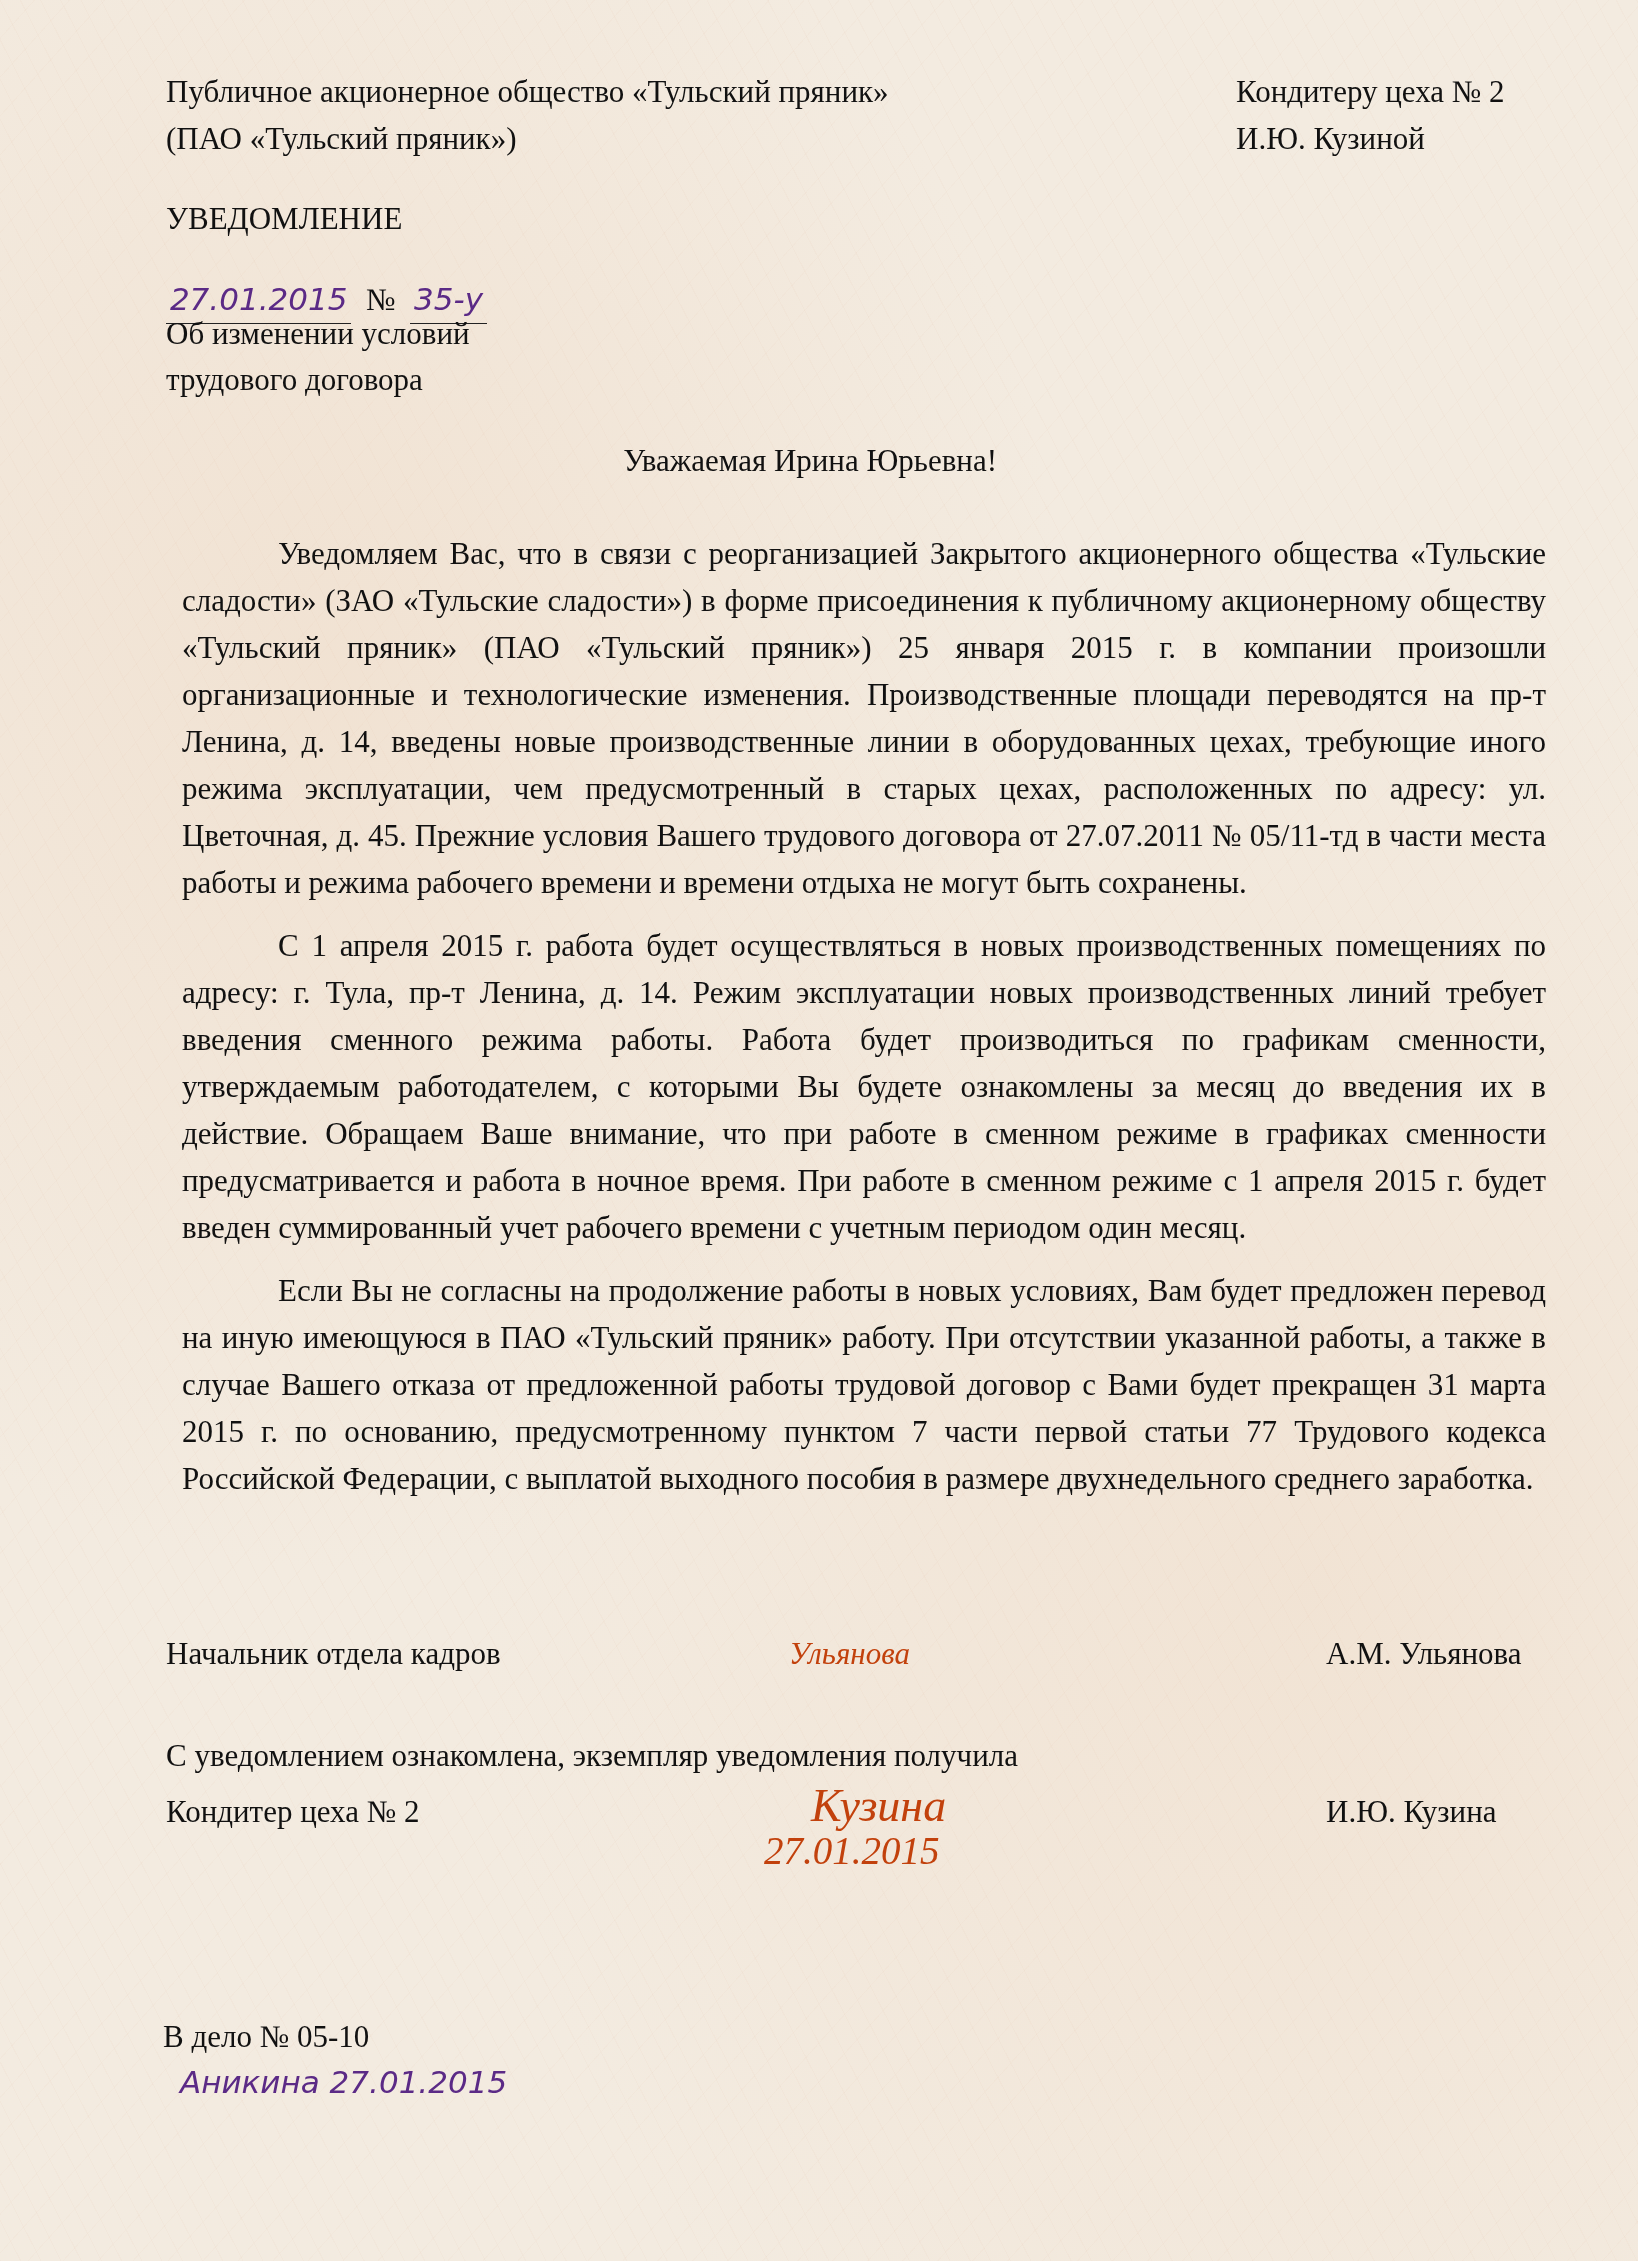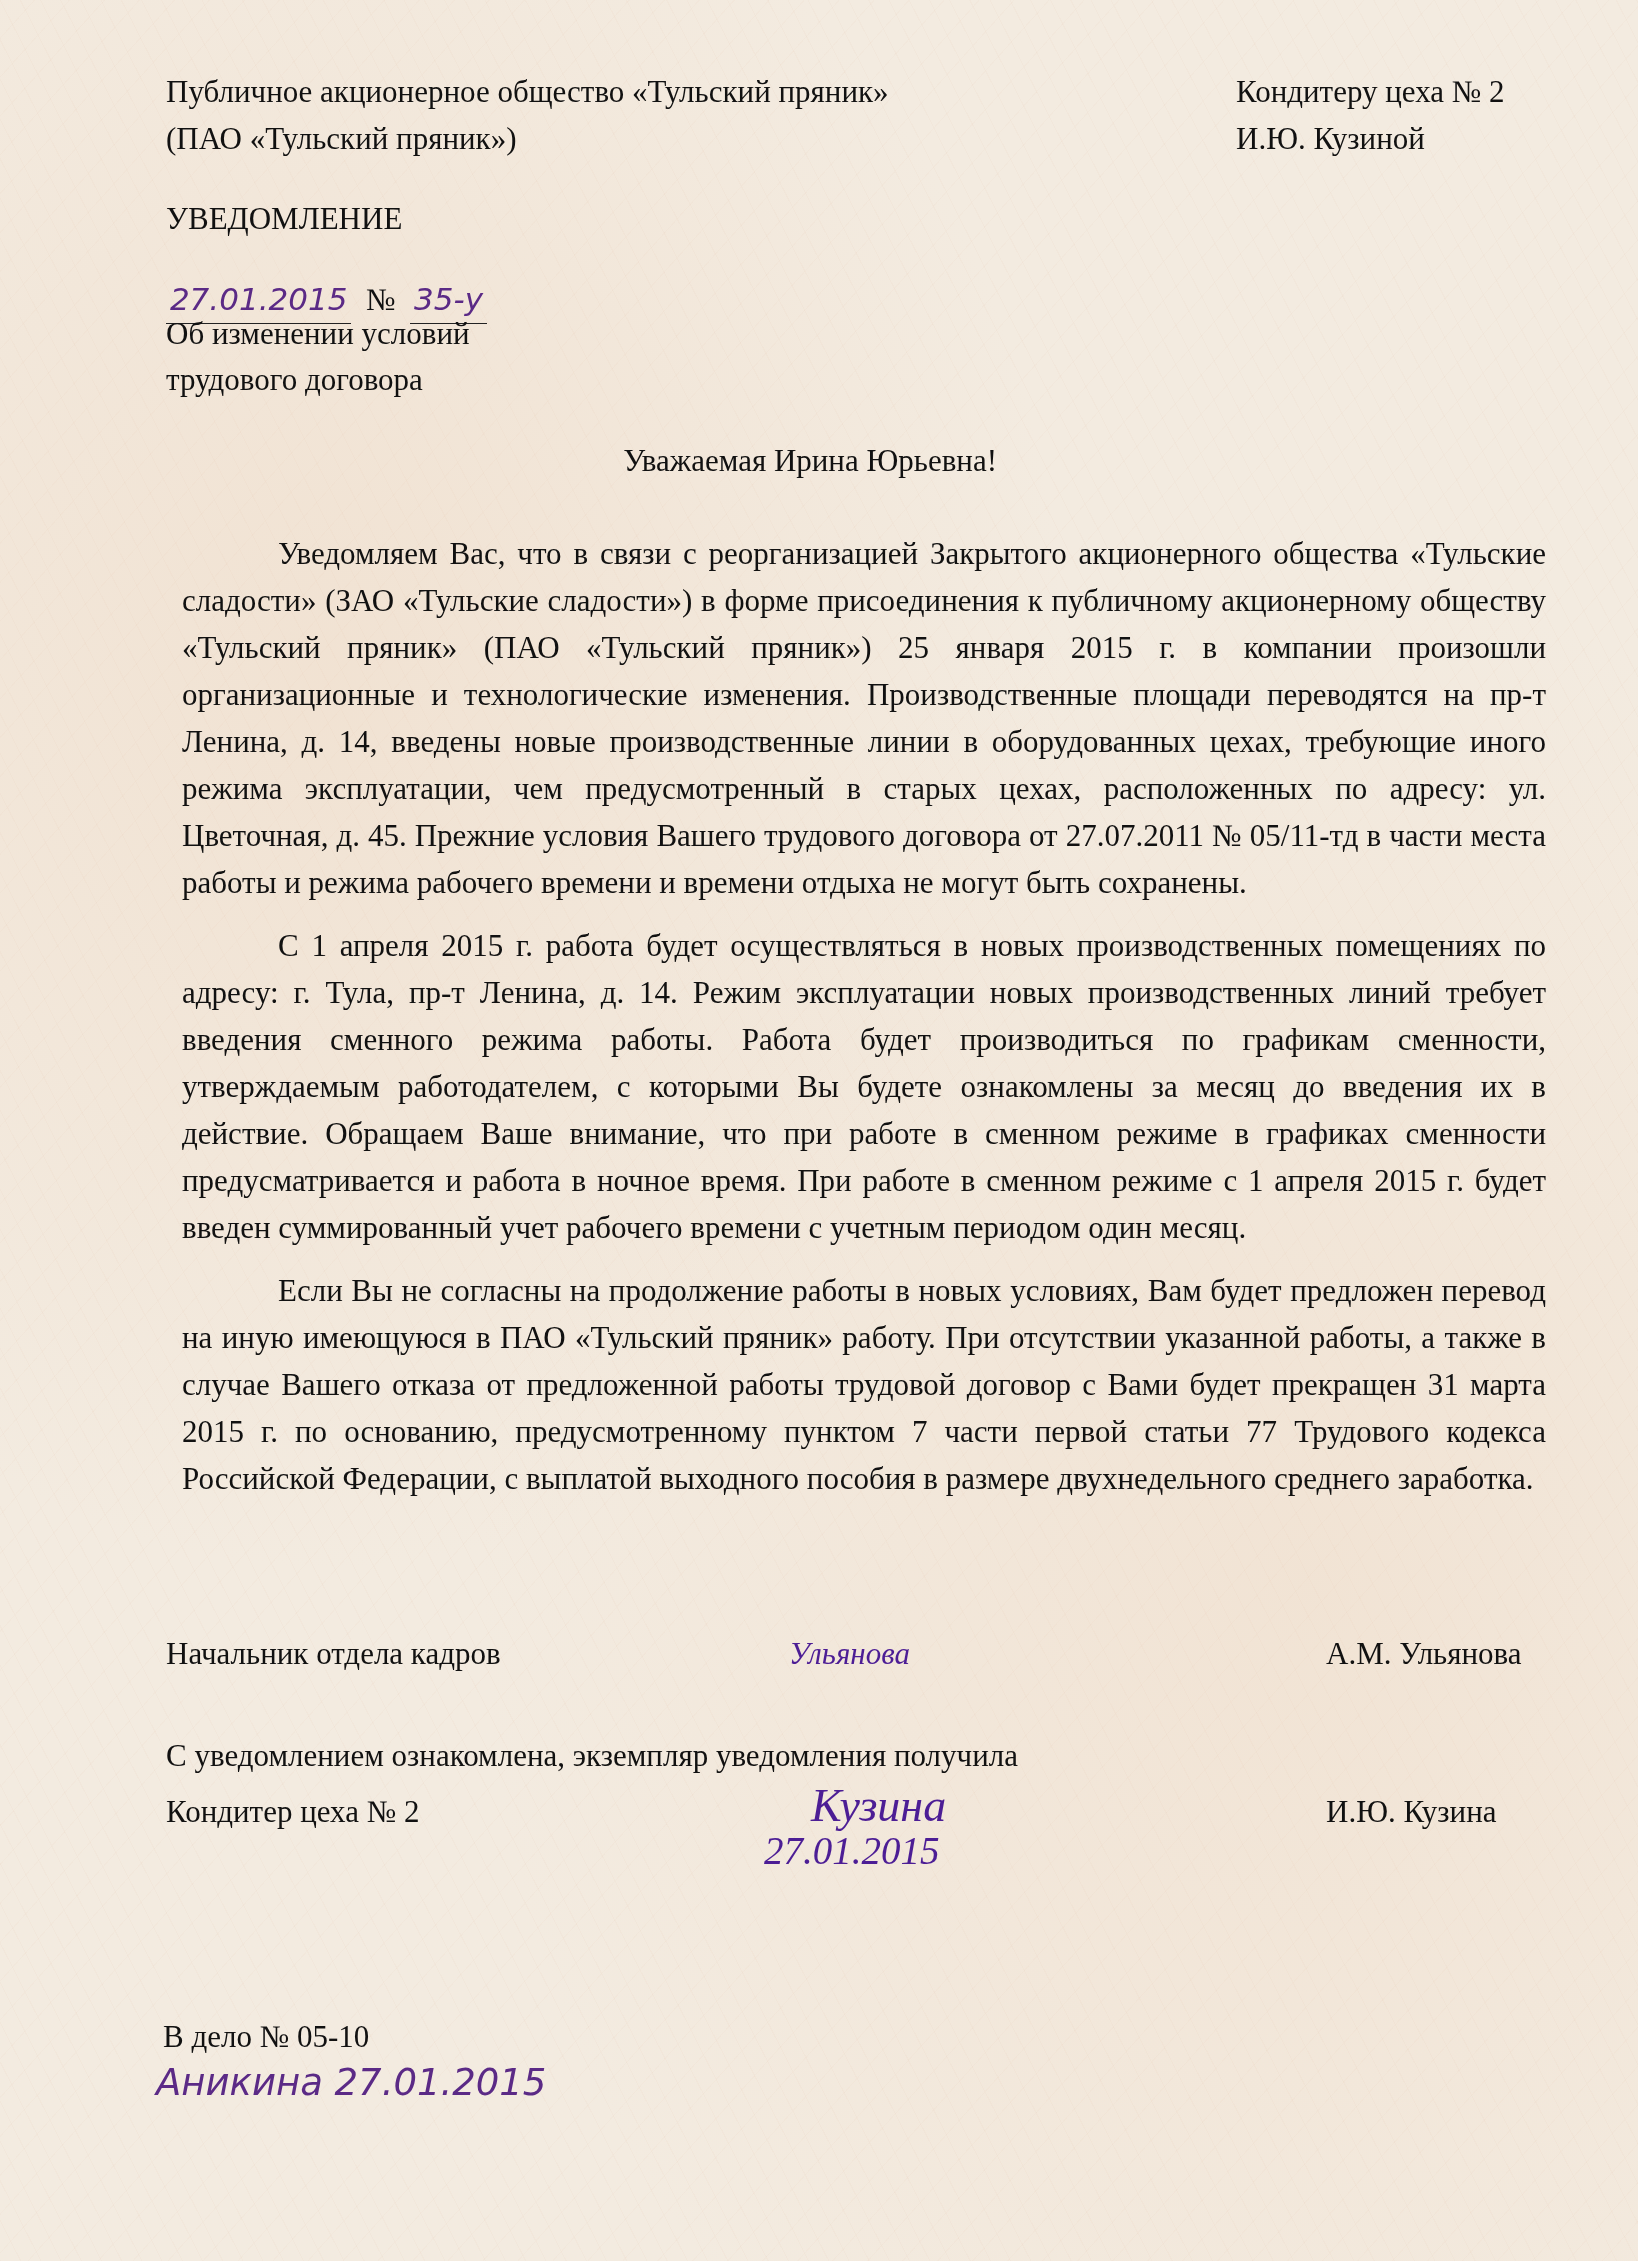--- a/index.html
+++ b/index.html
@@ -12,21 +12,21 @@
       repeating-linear-gradient(63deg, rgba(220,170,140,0.06) 0 1px, transparent 1px 18px),
       repeating-linear-gradient(-48deg, rgba(220,170,140,0.05) 0 1px, transparent 1px 26px);
     font-family: "Liberation Serif", serif;
     color: #111;
     position: relative;
     overflow: hidden;
   }
   .abs { position: absolute; white-space: nowrap; }
   .txt { font-size: 31px; line-height: 47px; }
   .hand-purple { color: #5b2a86; font-family: "DejaVu Sans", sans-serif; font-style: italic; }
-  .hand-blue { color: #4c1d95; font-family: "Liberation Serif", serif; font-style: italic; }
+  .hand-blue { color: #c2410c; font-family: "Liberation Serif", serif; font-style: italic; }
   .field {
     display: inline-block;
     border-bottom: 1.5px solid #222;
     padding: 0 3.9px;
     text-align: center;
   }
   #body-text {
     position: absolute;
     left: 166px; top: 514px; width: 1396px;
     font-size: 31px; line-height: 47px;
@@ -64,14 +64,14 @@
 <div class="abs txt hand-blue" style="left:789px; top:1630px;">Ульянова</div>
 <div class="abs txt" style="left:1326px; top:1630px;">А.М. Ульянова</div>
 
 <div class="abs txt" style="left:166px; top:1732px;">С уведомлением ознакомлена, экземпляр уведомления получила</div>
 <div class="abs txt" style="left:166px; top:1788px;text-align:center;">Кондитер цеха № 2</div>
 <div class="abs hand-blue" style="left:811px; top:1782px; font-size:46px; line-height:47px;">Кузина</div>
 <div class="abs hand-blue" style="left:764px; top:1826px; font-size:39px; line-height:49px;">27.01.2015</div>
 <div class="abs txt" style="left:1326px; top:1788px;">И.Ю. Кузина</div>
 
 <div class="abs txt" style="left:163px; top:2013px;text-align:right;">В дело № 05-10</div>
-<div class="abs txt hand-purple" style="left:156px; top:2059px; font-size:37px;">Аникина 27.01.2015</div>
+<div class="abs txt hand-purple" style="left:180px; top:2059px; font-size:31px;">Аникина 27.01.2015</div>
 
 
 </body></html>

